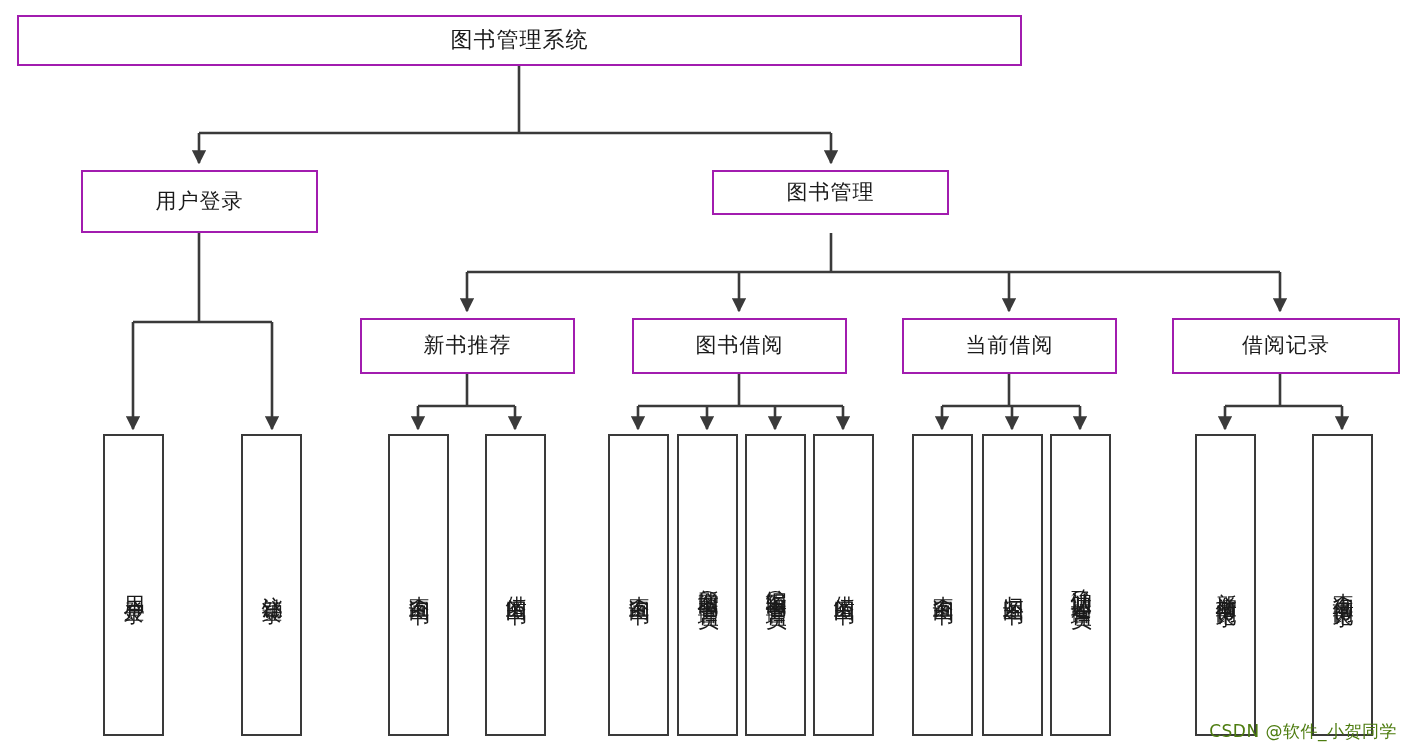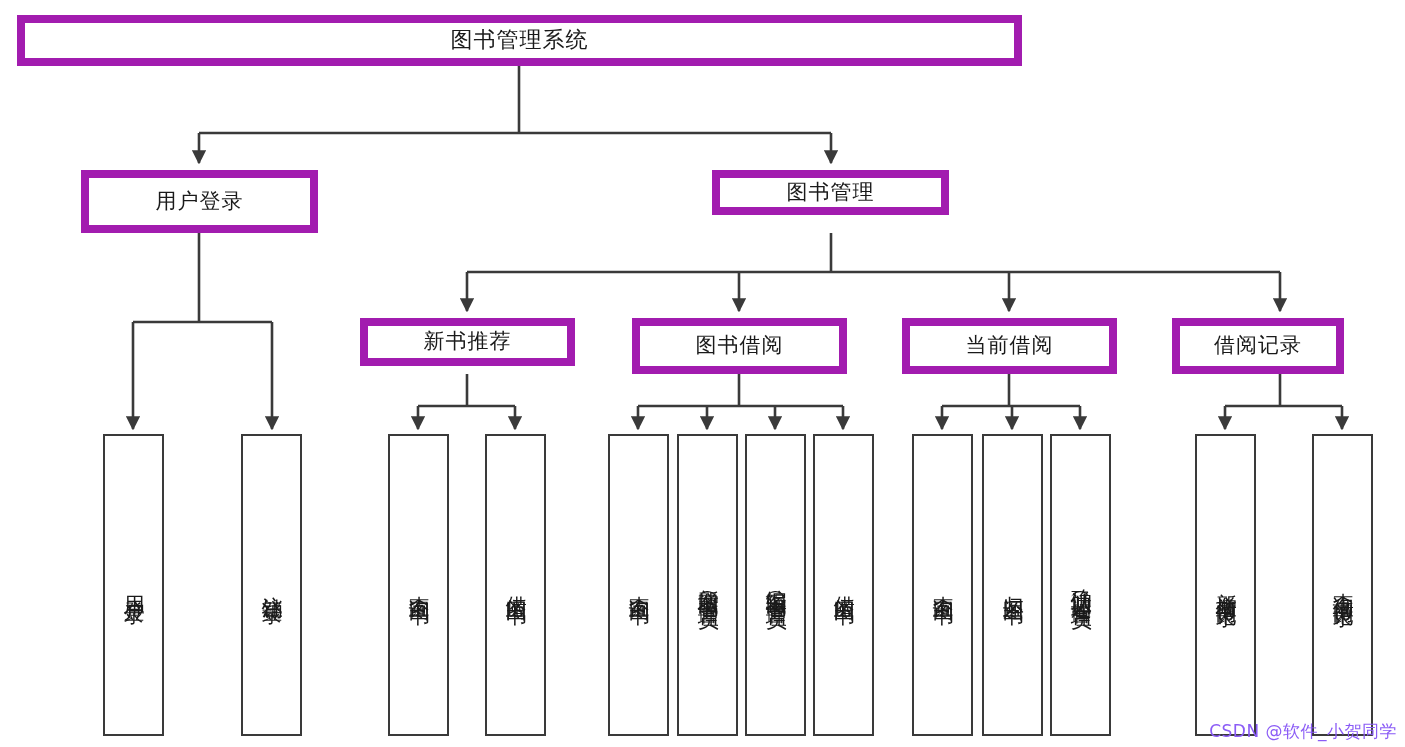--- a/index.html
+++ b/index.html
@@ -3,21 +3,21 @@
 <meta charset="utf-8">
 <style>
   html,body{margin:0;padding:0;background:#ffffff;}
   body{font-family:"DejaVu Sans","Liberation Sans",sans-serif;}
   #canvas{position:relative;width:1405px;height:747px;background:#ffffff;overflow:hidden;}
   svg.lines{position:absolute;left:0;top:0;width:1405px;height:747px;pointer-events:none;}
   .node{
     position:absolute;
     box-sizing:border-box;
     background:#ffffff;
-    border:8px solid #a21caf;
+    border:2px solid #a21caf;
     display:flex;
     align-items:center;
     justify-content:center;
     color:#1a1a1a;
   }
   .node.h{font-size:21px;line-height:1.1;letter-spacing:1px;}
   .node.root{font-size:22px;}
   .leaf{
     position:absolute;
     box-sizing:border-box;
@@ -35,21 +35,21 @@
     line-height:1.32;
     letter-spacing:3px;
     white-space:nowrap;
     color:#1a1a1a;
   }
   .watermark{
     position:absolute;
     right:8px;
     bottom:4px;
     font-size:17px;
-    color:#8b5cf6;
+    color:#4d7c0f;
     letter-spacing:0.5px;
     white-space:nowrap;
   }
 </style>
 </head>
 <body>
 
 <div id="canvas">
 
   <svg class="lines" viewBox="0 0 1405 747" xmlns="http://www.w3.org/2000/svg">
@@ -106,30 +106,30 @@
     <span>图书管理系统</span>
   </div>
 
   <div class="node h" style="left:81px;top:170px;width:237px;height:63px;">
     <span>用户登录</span>
   </div>
   <div class="node h" style="left:712px;top:170px;width:237px;height:45px;">
     <span>图书管理</span>
   </div>
 
-  <div class="node h" style="left:360px;top:318px;width:215px;height:48px;">
+  <div class="node h" style="left:360px;top:318px;width:215px;height:56px;">
     <span>新书推荐</span>
   </div>
   <div class="node h" style="left:902px;top:318px;width:215px;height:56px;">
     <span>当前借阅</span>
   </div>
   <div class="node h" style="left:632px;top:318px;width:215px;height:56px;">
     <span>图书借阅</span>
   </div>
-  <div class="node h" style="left:1172px;top:318px;width:172px;height:56px;">
+  <div class="node h" style="left:1172px;top:318px;width:228px;height:56px;">
     <span>借阅记录</span>
   </div>
 
   <div class="leaf" style="left:103px;top:434px;width:61px;height:302px;">
     <span class="vtext">用户登录</span>
   </div>
   <div class="leaf" style="left:241px;top:434px;width:61px;height:302px;">
     <span class="vtext">注销登录</span>
   </div>
 

